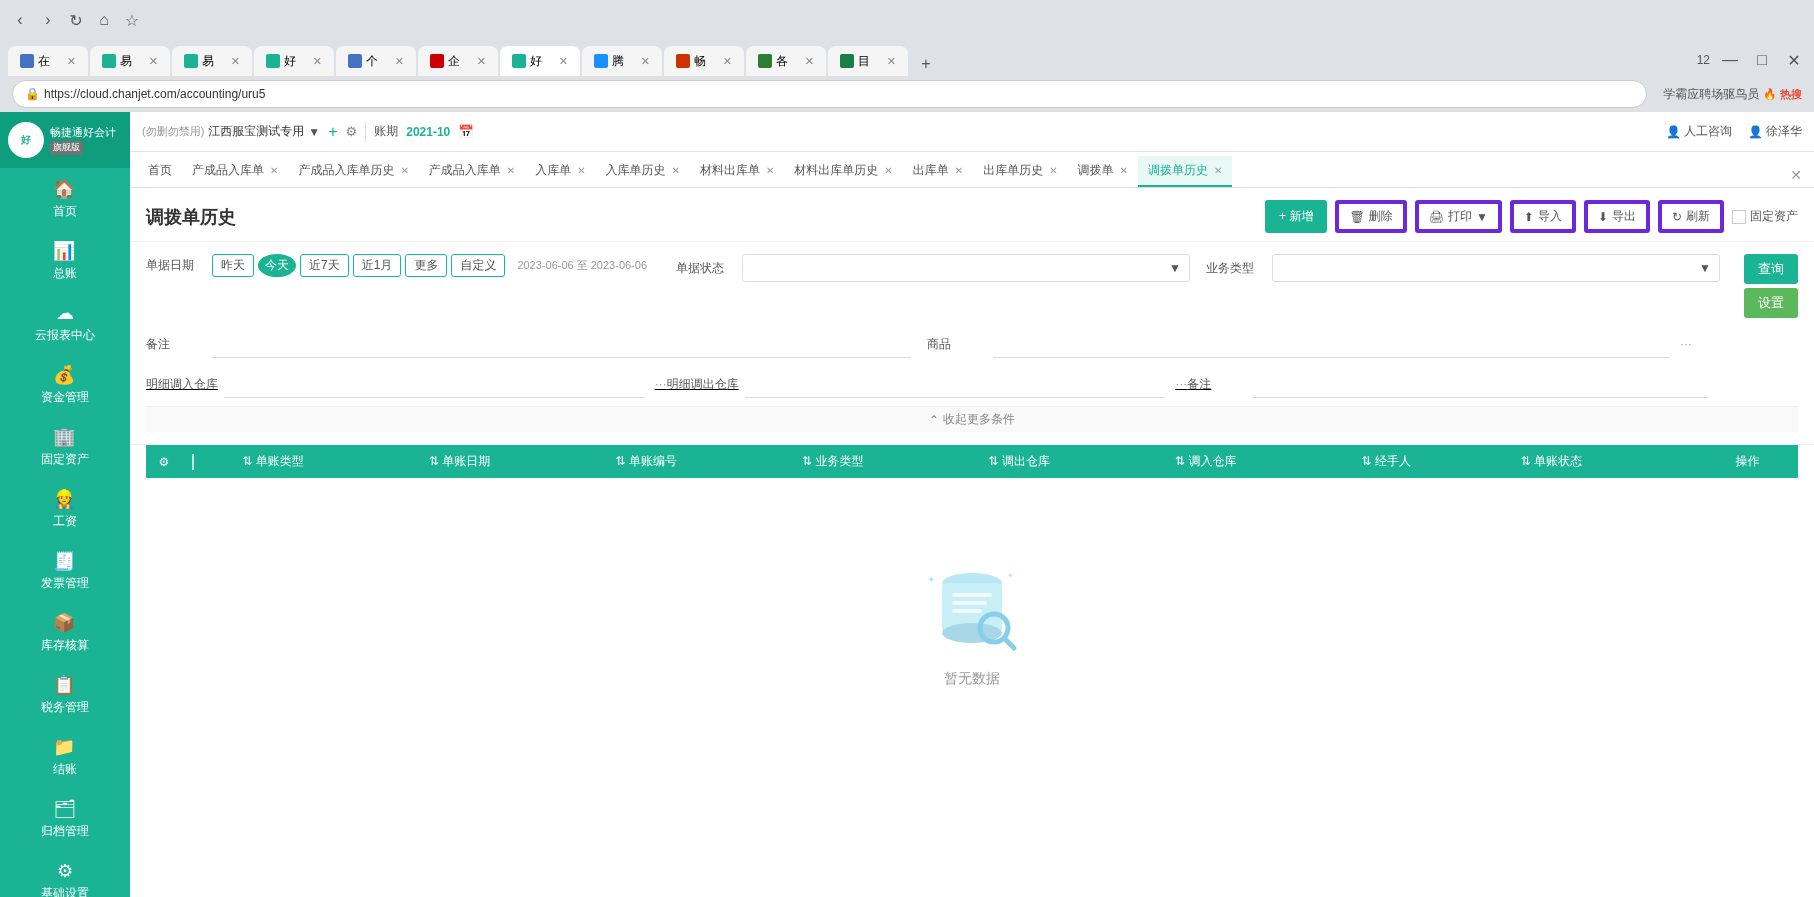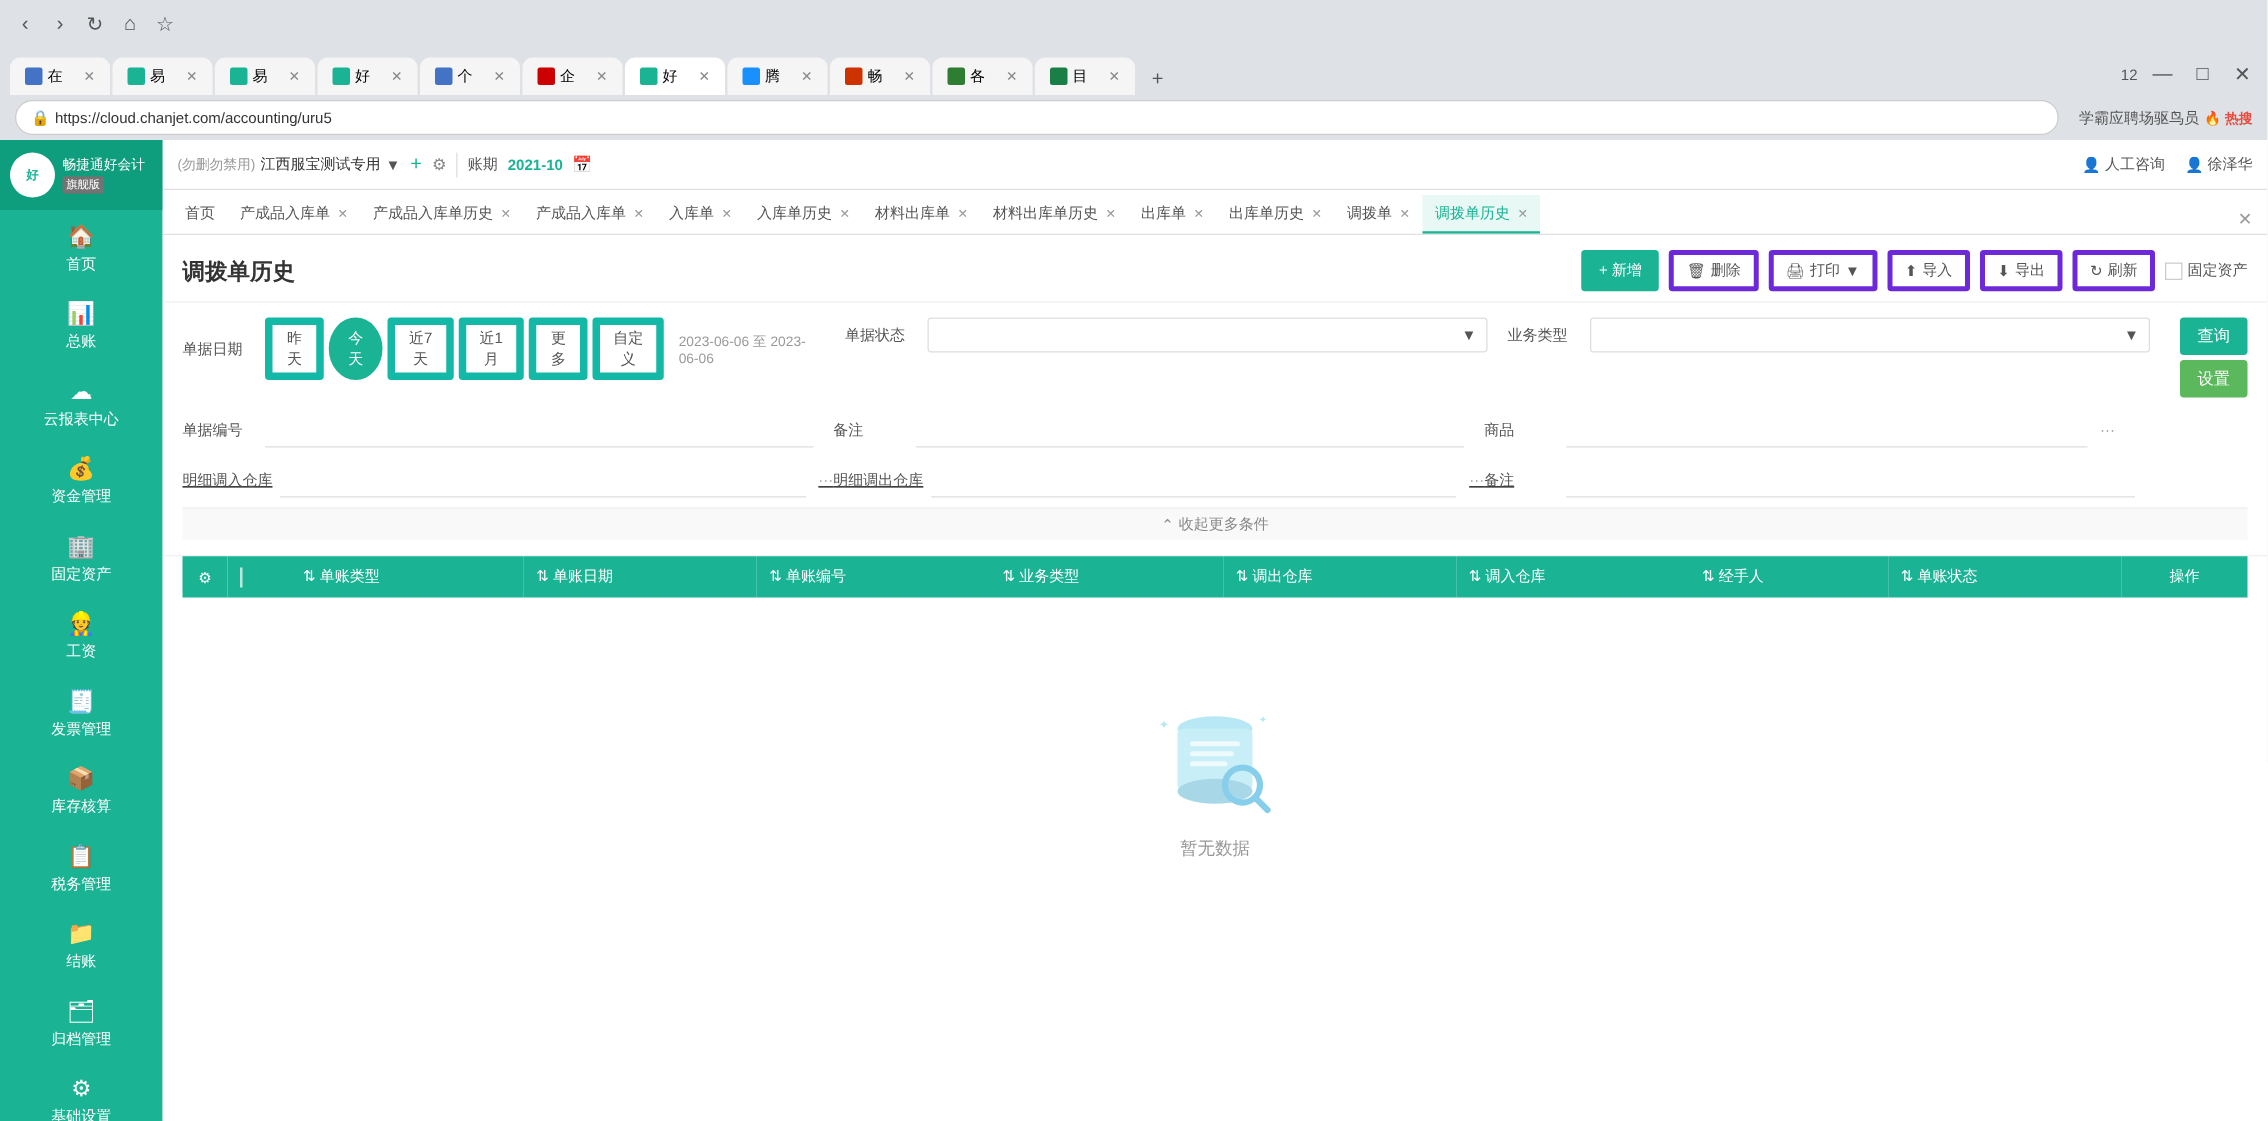--- a/index.html
+++ b/index.html
@@ -56,21 +56,21 @@
     .page-title { font-size: 18px; font-weight: bold; color: #333; }
     .page-actions { margin-left: auto; display: flex; align-items: center; gap: 8px; }
     .btn { padding: 4px 10px; font-size: 12px; border: 4px solid #6d28d9; border-radius: 3px; cursor: pointer; display: flex; align-items: center; gap: 4px; background: #fff; color: #555; }
     .btn-primary { background: #1ab394; color: #fff; border-color: #1ab394; }
     .btn-checkbox { width: 14px; height: 14px; border: 1px solid #ccc; display: inline-block; vertical-align: middle; }
 
     
     .filter-area { padding: 12px 16px; border-bottom: 1px solid #f0f0f0; }
     .filter-label { color: #555; font-size: 12px; min-width: 60px; text-align: left; }
     .filter-date-btns { display: flex; gap: 4px; align-items: center; }
-    .date-btn { padding: 2px 8px; font-size: 12px; border: 6px solid #14b8a6; border-radius: 3px; cursor: pointer; color: #555; background: #fff; }
+    .date-btn { padding: 2px 8px; font-size: 12px; border: 1px solid #14b8a6; border-radius: 3px; cursor: pointer; color: #555; background: #fff; }
     .date-btn.active { background: #1ab394; color: #fff; border-color: #1ab394; border-radius: 50%; padding: 2px 6px; }
     .date-range { font-size: 11px; color: #999; margin-left: 6px; }
     .filter-select { flex: 1; border: 1px solid #ddd; border-radius: 3px; height: 28px; padding: 0 8px; font-size: 12px; color: #555; display: flex; align-items: center; justify-content: space-between; cursor: pointer; background: #fff; max-width: 360px; }
     .filter-input { flex: 1; border: none; border-bottom: 1px solid #ddd; height: 28px; padding: 0 8px; font-size: 12px; color: #555; max-width: 360px; outline: none; }
     .filter-more-btn { display: flex; align-items: center; justify-content: center; width: 100%; padding: 4px; background: #f9f9f9; border-top: 1px solid #eee; cursor: pointer; color: #888; font-size: 12px; gap: 4px; }
     .filter-dots { color: #999; font-size: 12px; margin-left: 4px; cursor: pointer; }
 
     
     .table-container { padding: 0 16px; }
     .data-table { width: 100%; border-collapse: collapse; }
@@ -383,24 +383,20 @@
           </div>
 
           <div class="right-btns">
             <button class="query-btn">查询</button>
             <button class="settings-btn">设置</button>
           </div>
         </div>
 
         <div style="display:flex;align-items:center;gap:16px;margin-bottom:12px;">
           <div style="display:flex;align-items:center;gap:6px;flex:1;">
-            <span class="filter-label">单据编号</span>
-            <input class="filter-input" type="text" style="flex: 1 1 0%; max-width: none;">
-          </div>
-          <div style="display:flex;align-items:center;gap:6px;flex:1;">
             <span class="filter-label">备注</span>
             <input class="filter-input" type="text" style="flex: 1 1 0%; max-width: none;">
           </div>
           <div style="display:flex;align-items:center;gap:6px;flex:1;">
             <span class="filter-label">商品</span>
             <input class="filter-input" type="text" style="flex: 1 1 0%; max-width: none;">
             <span class="filter-dots">···</span>
           </div>
           <div style="width:90px;"></div>
         </div>

